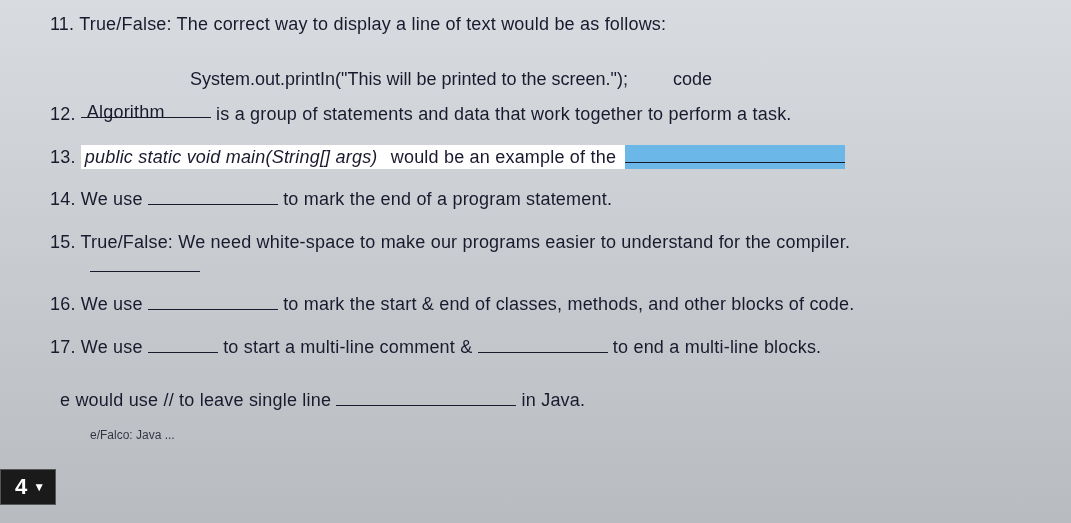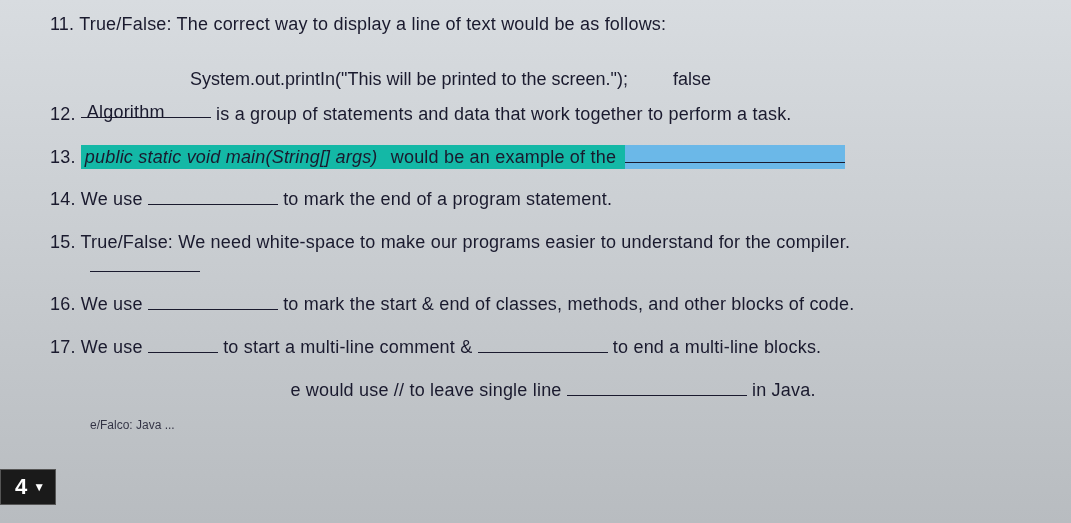--- a/index.html
+++ b/index.html
@@ -42,21 +42,21 @@
       margin-left: 140px;
       margin-top: 30px;
       margin-bottom: 10px;
       font-size: 18px;
     }
     .answer-right {
       display: inline-block;
       margin-left: 40px;
     }
     .highlight {
-      background: #14b8a6;
+      background: #ffffff;
       padding: 2px 4px;
       font-style: italic;
     }
     .highlight-wrap {
       background: #6bb8e8;
       padding: 2px 0;
     }
     .highlight-blank {
       border-bottom: 1.5px solid #1a1a2e;
       display: inline-block;
@@ -99,21 +99,21 @@
   </style>
 </head>
 <body>
 
 <div class="question">
   <span class="q-num">11.</span>
   <span>True/False: The correct way to display a line of text would be as follows:</span>
 </div>
 <div class="indent-code">
   <span>System.out.printIn("This will be printed to the screen.");</span>
-  <span class="answer-right">false</span>
+  <span class="answer-right">code</span>
 </div>
 
 <div class="question">
   <span class="q-num">12.</span>
   <span class="blank blank-med"><span class="filled">Algorithm</span></span>
   <span> is a group of statements and data that work together to perform a task.</span>
 </div>
 
 <div class="question">
   <span class="q-num">13.</span>
@@ -142,21 +142,21 @@
 
 <div class="question">
   <span class="q-num">17.</span>
   <span>We use </span>
   <span class="blank blank-short"></span>
   <span> to start a multi-line comment &amp; </span>
   <span class="blank blank-med"></span>
   <span> to end a multi-line blocks.</span>
 </div>
 
-<div class="question q18-lead" style="margin-top:14px;text-align:center;">
+<div class="question q18-lead" style="margin-top:24px;">
   <span>e would use // to leave single line </span>
   <span class="blank blank-long"></span>
   <span> in Java.</span>
 </div>
 
 <div class="cutoff" style="padding-left:40px;">
   <span>e/Falco: Java ...</span>
 </div>
 
 <div class="nav-widget">

